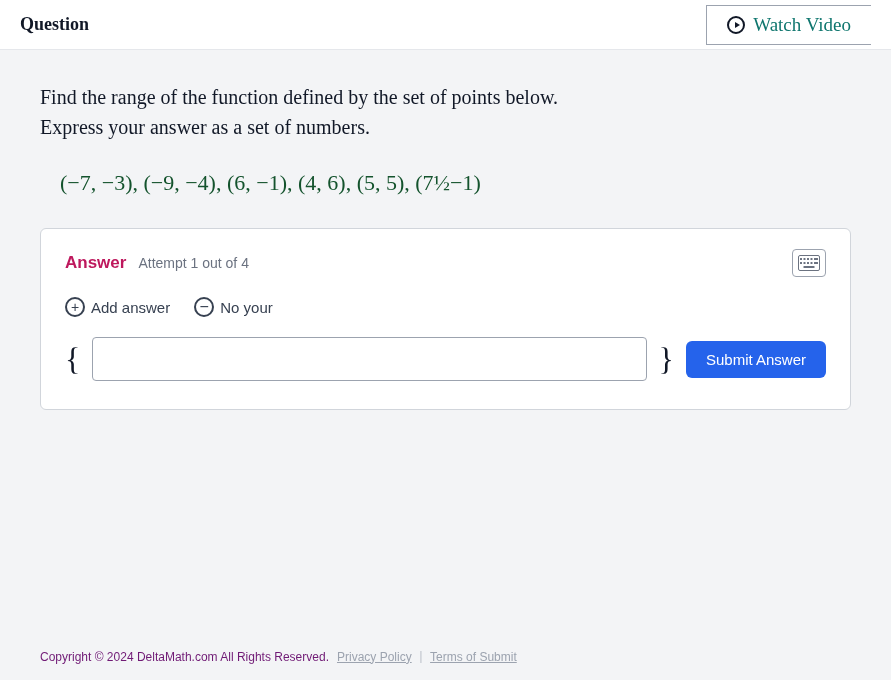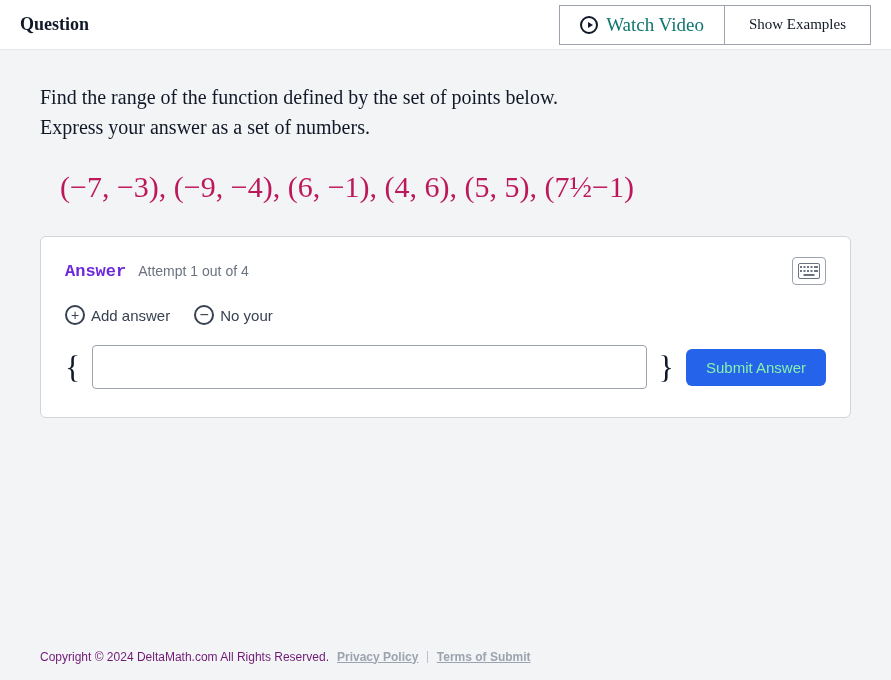--- a/index.html
+++ b/index.html
@@ -102,22 +102,22 @@
 
     .question-text {
       font-size: 20px;
       color: #111827;
       line-height: 1.5;
       margin-bottom: 28px;
       font-family: Liberation Serif, serif;
     }
 
     .math-expression {
-      font-size: 30px;
-      color: #be185d;
+      font-size: 22px;
+      color: #14532d;
       margin-bottom: 32px;
       margin-left: 20px;
       font-family: Georgia, serif;
     }
 
     
     .answer-box {
       background-color: #ffffff;
       border: 1px solid #d1d5db;
       border-radius: 6px;
@@ -134,22 +134,22 @@
 
     .answer-label-group {
       display: flex;
       align-items: center;
       gap: 12px;
     }
 
     .answer-label {
       font-weight: 700;
       font-size: 17px;
-      color: #6d28d9;
-      font-family: Liberation Mono, monospace;
+      color: #be185d;
+      font-family: Liberation Sans, sans-serif;
     }
 
     .attempt-text {
       font-size: 14px;
       color: #6b7280;
       font-family: Arial, sans-serif;
     }
 
     .keyboard-icon {
       width: 34px;
@@ -236,21 +236,21 @@
       border-radius: 4px;
       padding: 0 12px;
       font-size: 16px;
       font-family: Arial, sans-serif;
       background: #ffffff;
       outline: none;
     }
 
     .submit-btn {
       background-color: #2563eb;
-      color: #86efac;
+      color: #ffffff;
       border: none;
       border-radius: 6px;
       padding: 10px 20px;
       font-size: 15px;
       cursor: pointer;
       font-family: Arial, sans-serif;
       white-space: nowrap;
     }
 
     
@@ -266,42 +266,38 @@
       color: #701a75;
       font-family: Arial, sans-serif;
     }
 
     .footer-link {
       font-size: 12px;
       color: #9ca3af;
       font-family: Arial, sans-serif;
       text-decoration: underline;
       cursor: pointer;
-      font-weight: bold;
     }
 
     .footer-separator {
       font-size: 12px;
       color: #9ca3af;
     }
   </style>
 </head>
 <body>
 
 <div class="page-container">
 
   <div class="header-bar">
     <span class="header-left">Question</span>
     <div class="header-buttons">
       <button class="watch-video-btn">
         <span class="play-icon"></span>
         <span>Watch Video</span>
-      </button>
-      <button class="show-examples-btn">
-        <span>Show Examples</span>
       </button>
     </div>
   </div>
 
   <div class="main-content">
 
     <div class="question-text">
       <span>Find the range of the function defined by the set of points below.</span><br>
       <span>Express your answer as a set of numbers.</span>
     </div>

